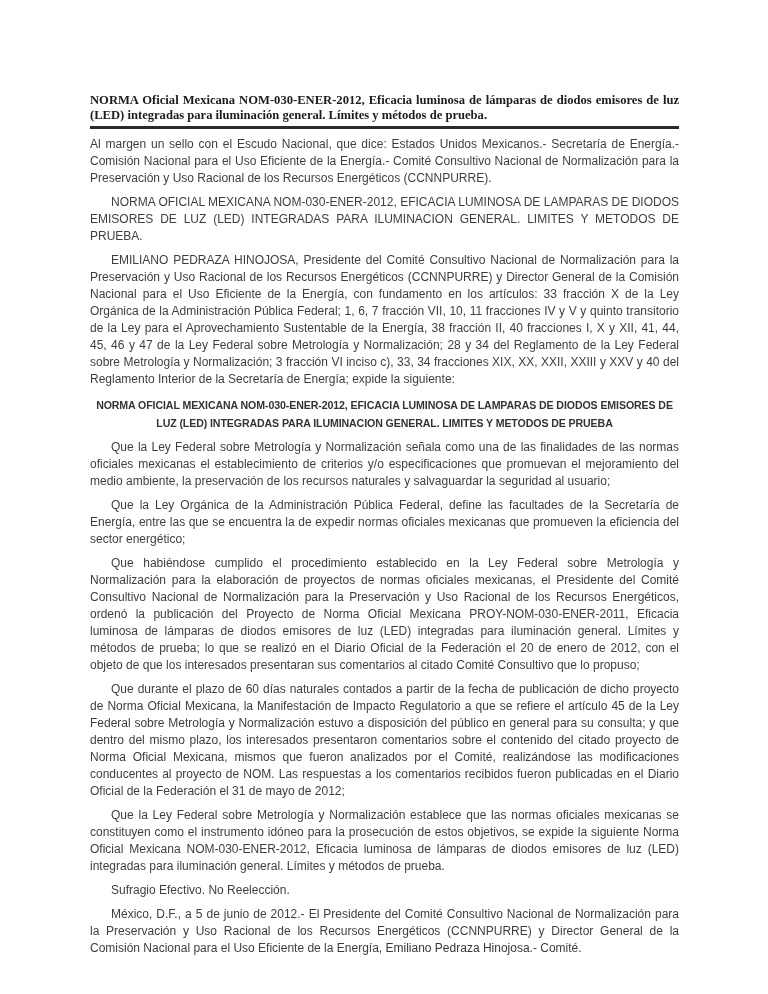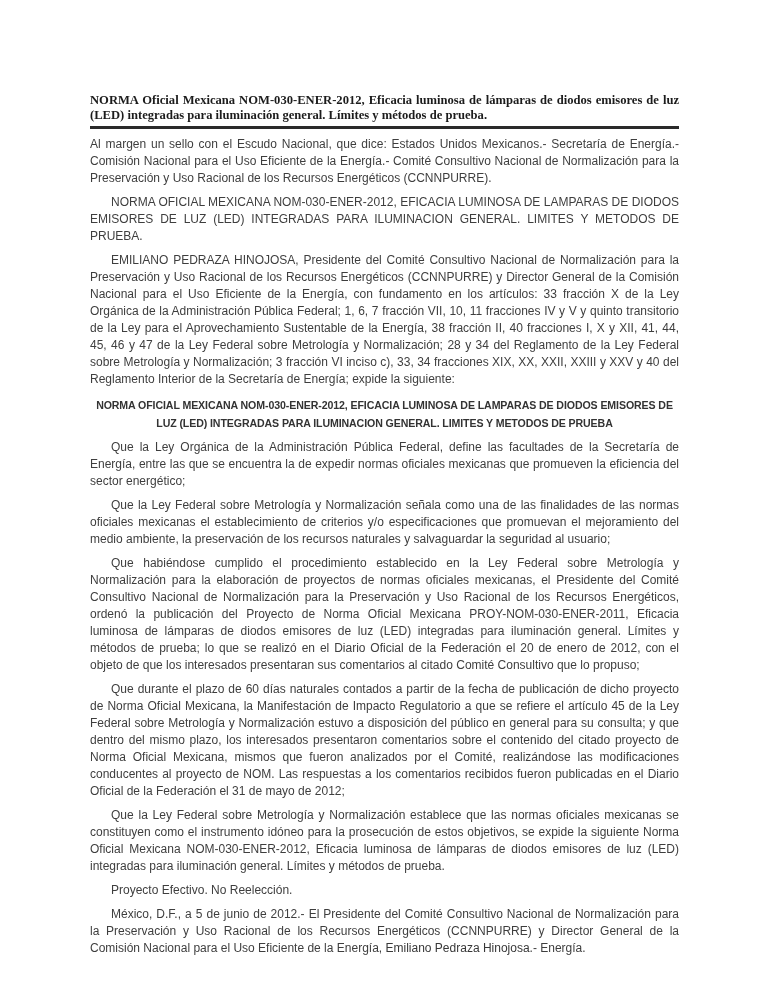--- a/index.html
+++ b/index.html
@@ -70,28 +70,28 @@
 
     <p class="p">Al margen un sello con el Escudo Nacional, que dice: Estados Unidos Mexicanos.- Secretaría de Energía.- Comisión Nacional para el Uso Eficiente de la Energía.- Comité Consultivo Nacional de Normalización para la Preservación y Uso Racional de los Recursos Energéticos (CCNNPURRE).</p>
 
     <p class="p indent">NORMA OFICIAL MEXICANA NOM-030-ENER-2012, EFICACIA LUMINOSA DE LAMPARAS DE DIODOS EMISORES DE LUZ (LED) INTEGRADAS PARA ILUMINACION GENERAL. LIMITES Y METODOS DE PRUEBA.</p>
 
     <p class="p indent">EMILIANO PEDRAZA HINOJOSA, Presidente del Comité Consultivo Nacional de Normalización para la Preservación y Uso Racional de los Recursos Energéticos (CCNNPURRE) y Director General de la Comisión Nacional para el Uso Eficiente de la Energía, con fundamento en los artículos: 33 fracción X de la Ley Orgánica de la Administración Pública Federal; 1, 6, 7 fracción VII, 10, 11 fracciones IV y V y quinto transitorio de la Ley para el Aprovechamiento Sustentable de la Energía, 38 fracción II, 40 fracciones I, X y XII, 41, 44, 45, 46 y 47 de la Ley Federal sobre Metrología y Normalización; 28 y 34 del Reglamento de la Ley Federal sobre Metrología y Normalización; 3 fracción VI inciso c), 33, 34 fracciones XIX, XX, XXII, XXIII y XXV y 40 del Reglamento Interior de la Secretaría de Energía; expide la siguiente:</p>
 
     <div class="h-center">NORMA OFICIAL MEXICANA NOM-030-ENER-2012, EFICACIA LUMINOSA DE LAMPARAS DE DIODOS EMISORES DE LUZ (LED) INTEGRADAS PARA ILUMINACION GENERAL. LIMITES Y METODOS DE PRUEBA</div>
 
 
+    <p class="p indent">Que la Ley Federal sobre Metrología y Normalización señala como una de las finalidades de las normas oficiales mexicanas el establecimiento de criterios y/o especificaciones que promuevan el mejoramiento del medio ambiente, la preservación de los recursos naturales y salvaguardar la seguridad al usuario;</p>
+
     <p class="p indent">Que la Ley Orgánica de la Administración Pública Federal, define las facultades de la Secretaría de Energía, entre las que se encuentra la de expedir normas oficiales mexicanas que promueven la eficiencia del sector energético;</p>
-
-    <p class="p indent">Que la Ley Federal sobre Metrología y Normalización señala como una de las finalidades de las normas oficiales mexicanas el establecimiento de criterios y/o especificaciones que promuevan el mejoramiento del medio ambiente, la preservación de los recursos naturales y salvaguardar la seguridad al usuario;</p>
 
     <p class="p indent">Que habiéndose cumplido el procedimiento establecido en la Ley Federal sobre Metrología y Normalización para la elaboración de proyectos de normas oficiales mexicanas, el Presidente del Comité Consultivo Nacional de Normalización para la Preservación y Uso Racional de los Recursos Energéticos, ordenó la publicación del Proyecto de Norma Oficial Mexicana PROY-NOM-030-ENER-2011, Eficacia luminosa de lámparas de diodos emisores de luz (LED) integradas para iluminación general. Límites y métodos de prueba; lo que se realizó en el Diario Oficial de la Federación el 20 de enero de 2012, con el objeto de que los interesados presentaran sus comentarios al citado Comité Consultivo que lo propuso;</p>
 
     <p class="p indent">Que durante el plazo de 60 días naturales contados a partir de la fecha de publicación de dicho proyecto de Norma Oficial Mexicana, la Manifestación de Impacto Regulatorio a que se refiere el artículo 45 de la Ley Federal sobre Metrología y Normalización estuvo a disposición del público en general para su consulta; y que dentro del mismo plazo, los interesados presentaron comentarios sobre el contenido del citado proyecto de Norma Oficial Mexicana, mismos que fueron analizados por el Comité, realizándose las modificaciones conducentes al proyecto de NOM. Las respuestas a los comentarios recibidos fueron publicadas en el Diario Oficial de la Federación el 31 de mayo de 2012;</p>
 
     <p class="p indent">Que la Ley Federal sobre Metrología y Normalización establece que las normas oficiales mexicanas se constituyen como el instrumento idóneo para la prosecución de estos objetivos, se expide la siguiente Norma Oficial Mexicana NOM-030-ENER-2012, Eficacia luminosa de lámparas de diodos emisores de luz (LED) integradas para iluminación general. Límites y métodos de prueba.</p>
 
-    <p class="p indent no-justify">Proyecto Efectivo. No Reelección.</p>
+    <p class="p indent no-justify">Sufragio Efectivo. No Reelección.</p>
 
-    <p class="p indent"><span>México, D.F., a 5 de junio de 2012.- El Presidente del Comité Consultivo Nacional de Normalización para la Preservación y Uso Racional de los Recursos Energéticos (CCNNPURRE) y Director General de la Comisión Nacional para el Uso Eficiente de la Energía, </span><span class="sig-name">Emiliano Pedraza Hinojosa</span><span>.- Energía.</span></p>
+    <p class="p indent"><span>México, D.F., a 5 de junio de 2012.- El Presidente del Comité Consultivo Nacional de Normalización para la Preservación y Uso Racional de los Recursos Energéticos (CCNNPURRE) y Director General de la Comisión Nacional para el Uso Eficiente de la Energía, </span><span class="sig-name">Emiliano Pedraza Hinojosa</span><span>.- Comité.</span></p>
 
   </div>
 </div>
 
 </body></html>

